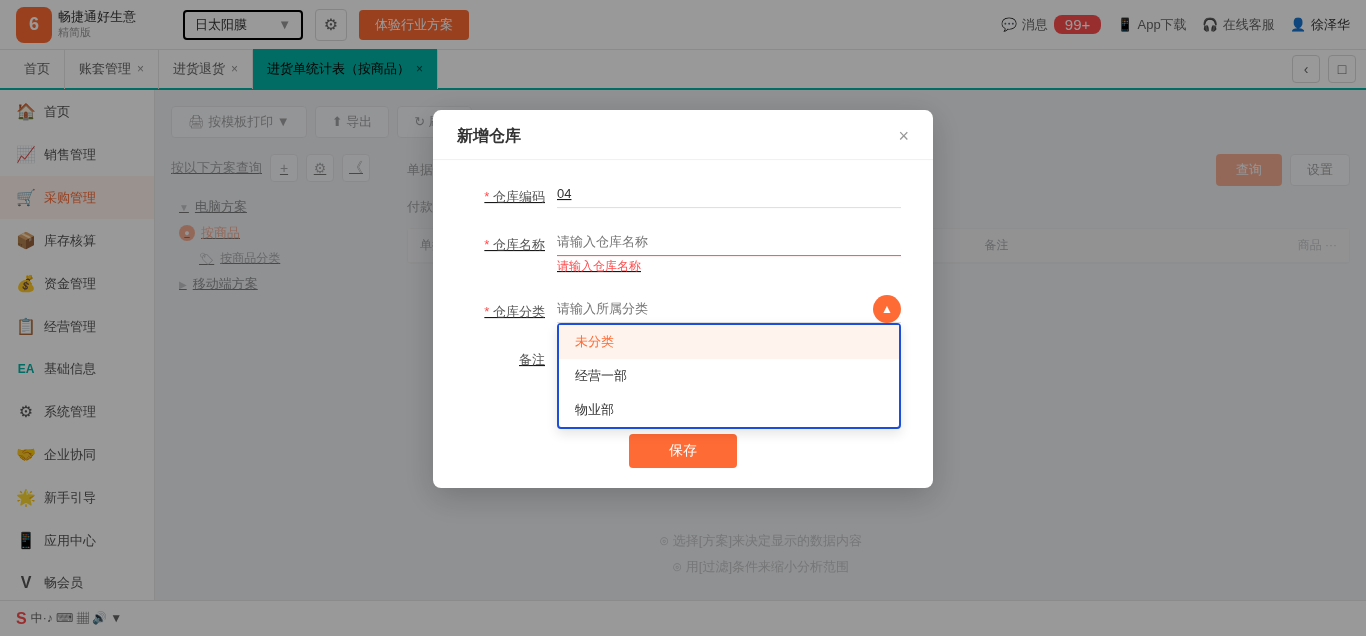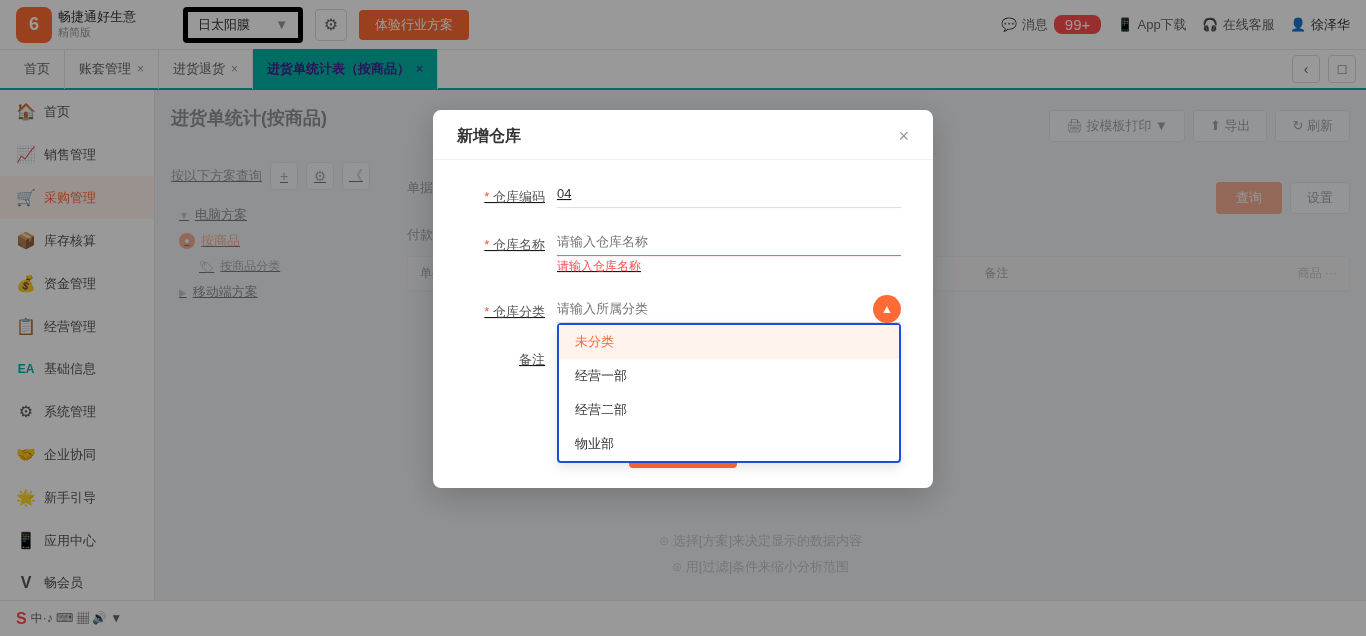--- a/index.html
+++ b/index.html
@@ -17,21 +17,21 @@
     }
     .logo-icon {
       width: 36px; height: 36px; background: #ff6b35;
       border-radius: 8px; display: flex; align-items: center; justify-content: center;
       color: #fff; font-size: 18px; font-weight: bold;
     }
     .logo-text { font-size: 13px; color: #333; line-height: 1.3; }
     .logo-sub { font-size: 11px; color: #999; }
     .store-selector {
       display: flex; align-items: center; gap: 4px;
-      border: 5px solid #000000; border-radius: 4px;
+      border: 2px solid #000000; border-radius: 4px;
       padding: 4px 10px; cursor: pointer; font-size: 13px; color: #333;
       min-width: 120px;
     }
     .store-selector .arrow { color: #999; margin-left: auto; }
     .gear-btn {
       width: 32px; height: 32px; border: 1px solid #ddd; border-radius: 4px;
       display: flex; align-items: center; justify-content: center;
       cursor: pointer; color: #666; font-size: 16px;
     }
     .trial-btn {
@@ -57,21 +57,21 @@
       background: #fff; border-bottom: 2px solid #00b4a6;
       padding: 0 0 0 10px;
     }
     .tab {
       display: flex; align-items: center; gap: 6px;
       padding: 0 14px; height: 40px; font-size: 13px;
       cursor: pointer; color: #666; border-right: 1px solid #e8e8e8;
       white-space: nowrap;
     }
     .tab.active {
-      background: #00b4a6; color: #4c1d95; font-weight: 700;
+      background: #00b4a6; color: #000000; font-weight: 400;
     }
     .tab .close-tab { font-size: 12px; opacity: 0.7; cursor: pointer; }
     .tab-spacer { flex: 1; }
     .tab-actions { display: flex; padding: 0 10px; gap: 8px; }
     .tab-action-btn {
       width: 28px; height: 28px; border: 1px solid #ddd; border-radius: 4px;
       display: flex; align-items: center; justify-content: center;
       cursor: pointer; color: #666; font-size: 14px;
     }
 
@@ -342,21 +342,20 @@
     </div>
     <div class="sidebar-item">
       <span class="icon" style="font-weight:bold;">V</span>
       <span>畅会员</span>
     </div>
   </div>
 
   <div class="content">
     <div class="content-inner">
       <div style="display:flex; align-items:center; justify-content:space-between; margin-bottom:16px;">
-        <div class="page-title">进货单统计(按商品)</div>
         <div style="display:flex; gap:8px; align-items:center;">
           <button class="btn-default">
             <span>🖨</span>
             <span>按模板打印</span>
             <span>▼</span>
           </button>
           <button class="btn-default">
             <span>⬆</span>
             <span>导出</span>
           </button>
@@ -399,21 +398,21 @@
         <div style="flex:1;">
           <div style="display:flex; gap:8px; margin-bottom:12px; align-items:center;">
             <span style="font-size:13px; color:#555;">单据日期</span>
             <div style="border:1px solid #ddd; border-radius:4px; padding:4px 12px; font-size:13px; min-width:80px;"></div>
             <span style="color:#999;">—</span>
             <div style="border:1px solid #ddd; border-radius:4px; padding:4px 12px; font-size:13px; min-width:80px;"></div>
             <span style="font-size:13px; color:#555;">单据状态</span>
             <div style="border:1px solid #ddd; border-radius:4px; padding:4px 60px 4px 12px; font-size:13px; position:relative;">
               <span style="color:#999;">▼</span>
             </div>
-            <div style="margin-left:auto; display:flex; gap:8px;margin-top:20px;">
+            <div style="margin-left:auto; display:flex; gap:8px;">
               <button class="btn-primary">查询</button>
               <button class="btn-default">设置</button>
             </div>
           </div>
 
           <div style="display:flex; gap:8px; margin-bottom:12px; align-items:center; font-size:13px; color:#555;">
             <span>付款</span>
             <span style="color:#ccc;">|</span>
             <span>供</span>
             <span style="color:#ccc;">|</span>
@@ -466,21 +465,20 @@
     <div class="form-row">
       <div class="form-label required">仓库分类</div>
       <div class="select-wrapper">
         <input class="select-input" type="text" placeholder="请输入所属分类" style="">
         <div class="select-arrow">▲</div>
 
         
         <div class="dropdown-list">
           <div class="dropdown-item selected">未分类</div>
           <div class="dropdown-item">经营一部</div>
-          <div class="dropdown-item">经营二部</div>
           <div class="dropdown-item">物业部</div>
         </div>
       </div>
     </div>
 
     <div class="form-row">
       <div class="form-label">备注</div>
       <textarea class="textarea-control" style=""></textarea>
     </div>
 

